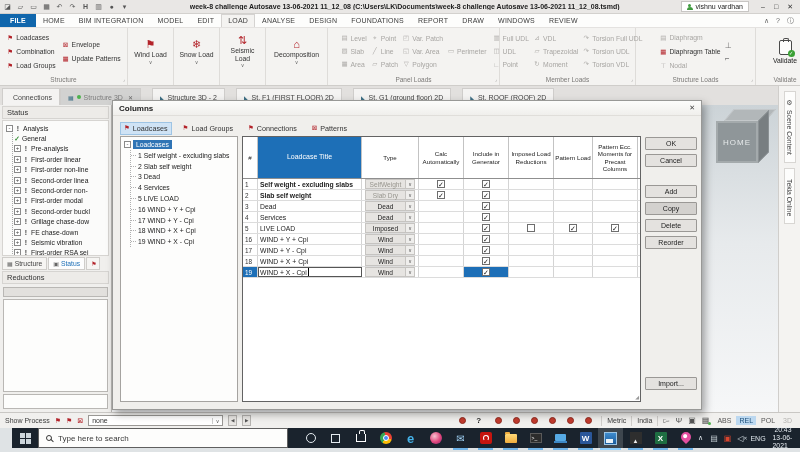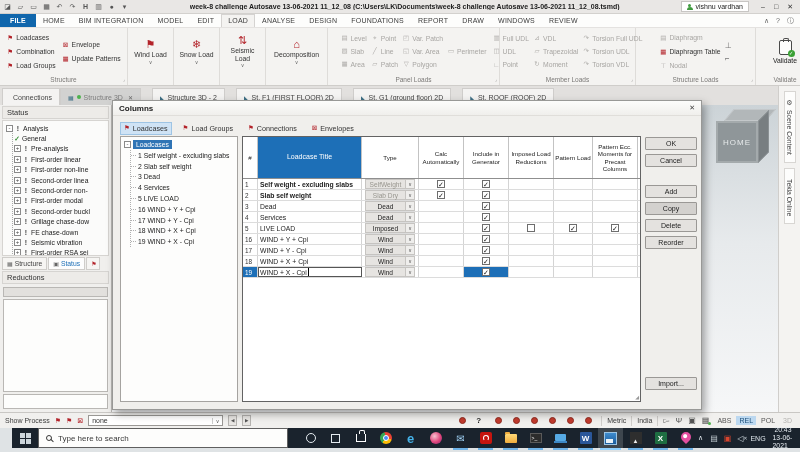--- a/index.html
+++ b/index.html
@@ -663,21 +663,21 @@
             <span>Load Groups</span>
           </div>
 
         <div class="dtab">
             <span class="dico">⚑</span>
             <span>Connections</span>
           </div>
 
         <div class="dtab">
             <span class="dico">⊠</span>
-            <span>Envelopes</span>
+            <span>Patterns</span>
           </div>
       </div>
       <div class="dlg-content">
         <div class="dlg-tree">
           <div class="root">
             <span class="expbox">-</span>
             <span class="chip">Loadcases</span>
           </div>
           <div class="dkids">
             <div class="ditem">

